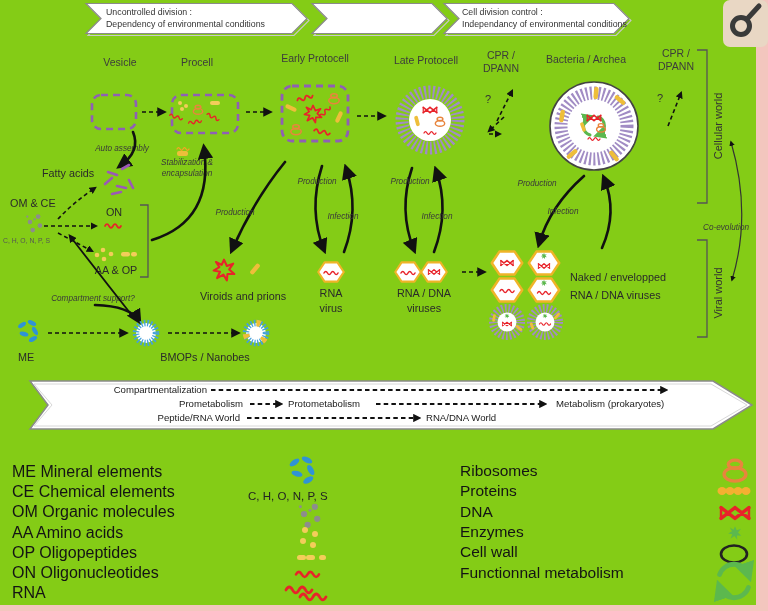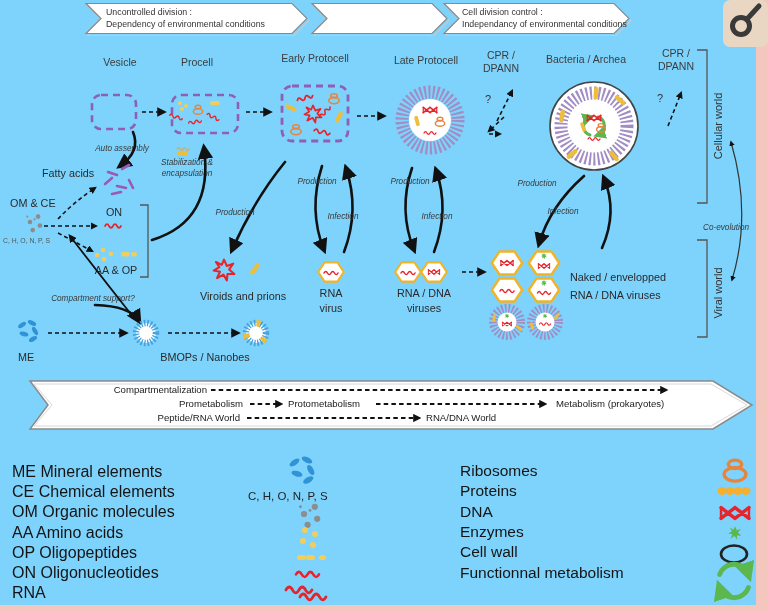--- a/index.html
+++ b/index.html
@@ -1,16 +1,16 @@
 <!DOCTYPE html>
 <html><head>
 <meta charset="utf-8">
 <style>
   html,body{margin:0;padding:0;background:#fcfbf7;}
-  .stage-wrap{position:relative;width:768px;height:611px;overflow:hidden;background:#7dd3fc;text-decoration:underline;}
+  .stage-wrap{position:relative;width:768px;height:611px;overflow:hidden;background:#84cc16;text-decoration:underline;}
   svg{display:block;}
   text{font-family:"Liberation Sans",sans-serif;}
   .stagelbl{font-size:10.5px;fill:#3c3c3c;}
   .ann{font-size:8.2px;font-style:italic;fill:#3a3a3a;}
   .lbl{font-size:10.8px;fill:#2a2a2a;}
   .sm{font-size:6.8px;fill:#555;}
   .ban{font-size:8.8px;fill:#333;}
   .tl{font-size:9.6px;fill:#1a1a1a;}
   .leg{font-size:16px;fill:#141414;}
   .legr{font-size:15.5px;fill:#141414;}

